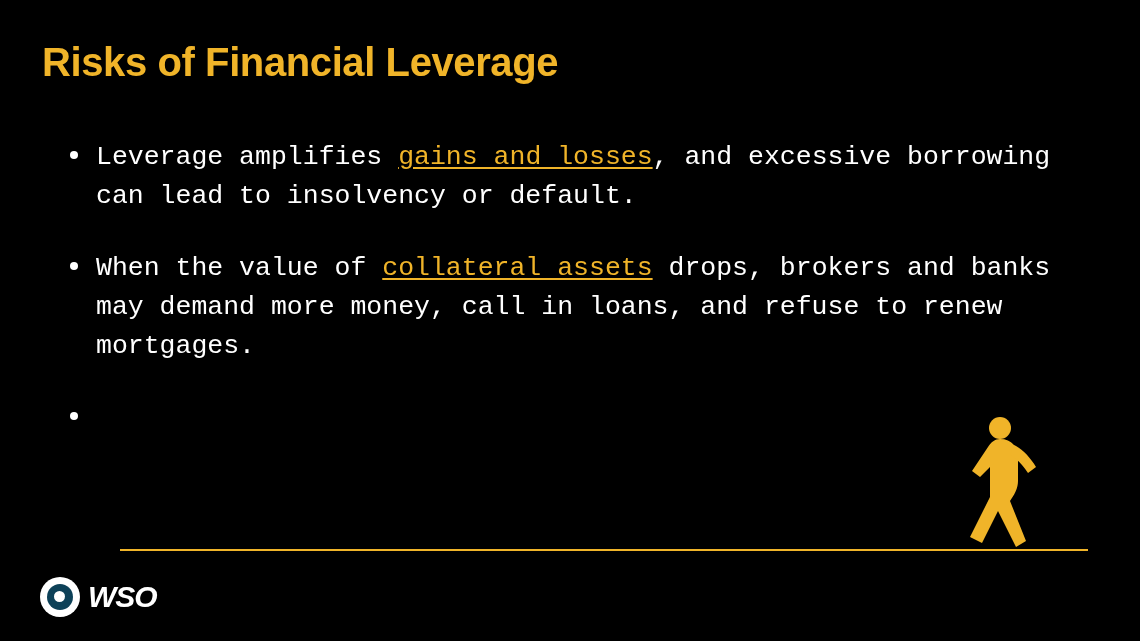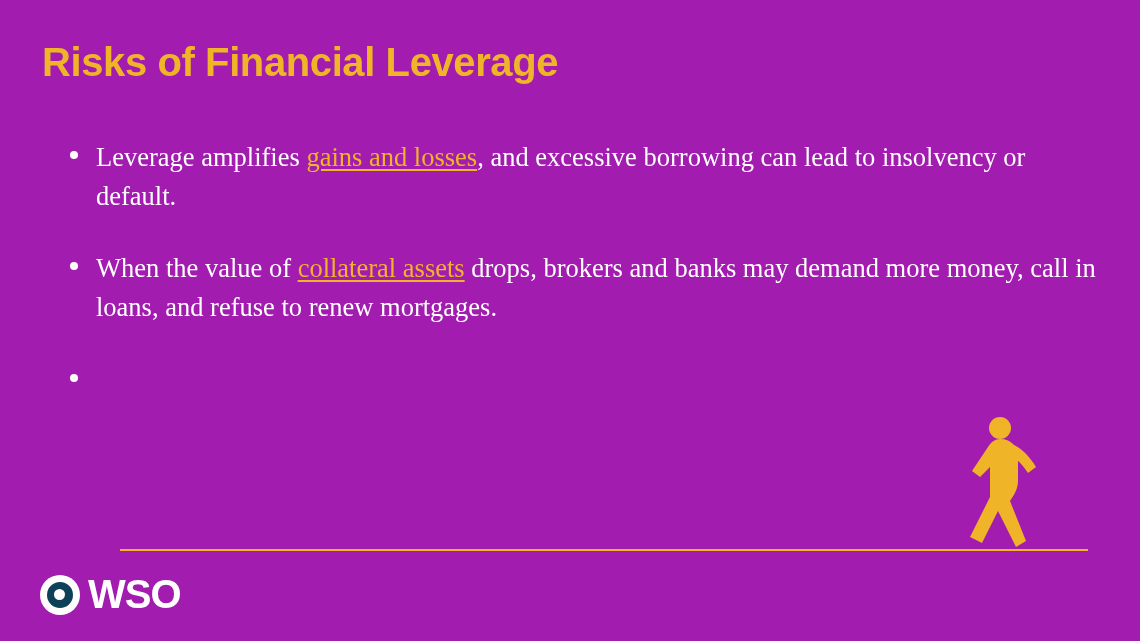--- a/index.html
+++ b/index.html
@@ -9,21 +9,21 @@
   body {
     width: 1140px;
     height: 641px;
     overflow: hidden;
     font-family: "Liberation Sans", sans-serif;
   }
   .slide {
     position: relative;
     width: 1140px;
     height: 641px;
-    background: #a21caf;
+    background: #000000;
     box-sizing: border-box;
     overflow: hidden;
   }
   .slide-title {
     position: absolute;
     left: 42px;
     top: 40px;
     font-size: 40px;
     font-weight: bold;
     color: #f0b429;
@@ -37,21 +37,21 @@
     width: 1035px;
   }
   .bullet {
     position: relative;
     display: block;
     color: #ffffff;
     font-size: 26.5px;
     line-height: 1.46;
     padding-left: 34px;
     margin-bottom: 34px;
-    font-family: Liberation Serif, serif;
+    font-family: Liberation Mono, monospace;
   }
   .bullet .dot {
     position: absolute;
     left: 8px;
     top: 13px;
     width: 8px;
     height: 8px;
     background: #ffffff;
     border-radius: 50%;
   }
@@ -105,24 +105,25 @@
     position: absolute;
     left: 7px;
     top: 7px;
     width: 11px;
     height: 11px;
     border-radius: 50%;
     background: #ffffff;
   }
   .logo-text {
     color: #ffffff;
-    font-size: 40px;
+    font-size: 30px;
     font-weight: bold;
     letter-spacing: -1px;
     font-family: "Liberation Sans", sans-serif;
+    font-style: italic;
   }
 </style>
 </head>
 <body>
 
 <div class="slide">
 
   <div class="slide-title">Risks of Financial Leverage</div>
 
   <div class="bullets">

